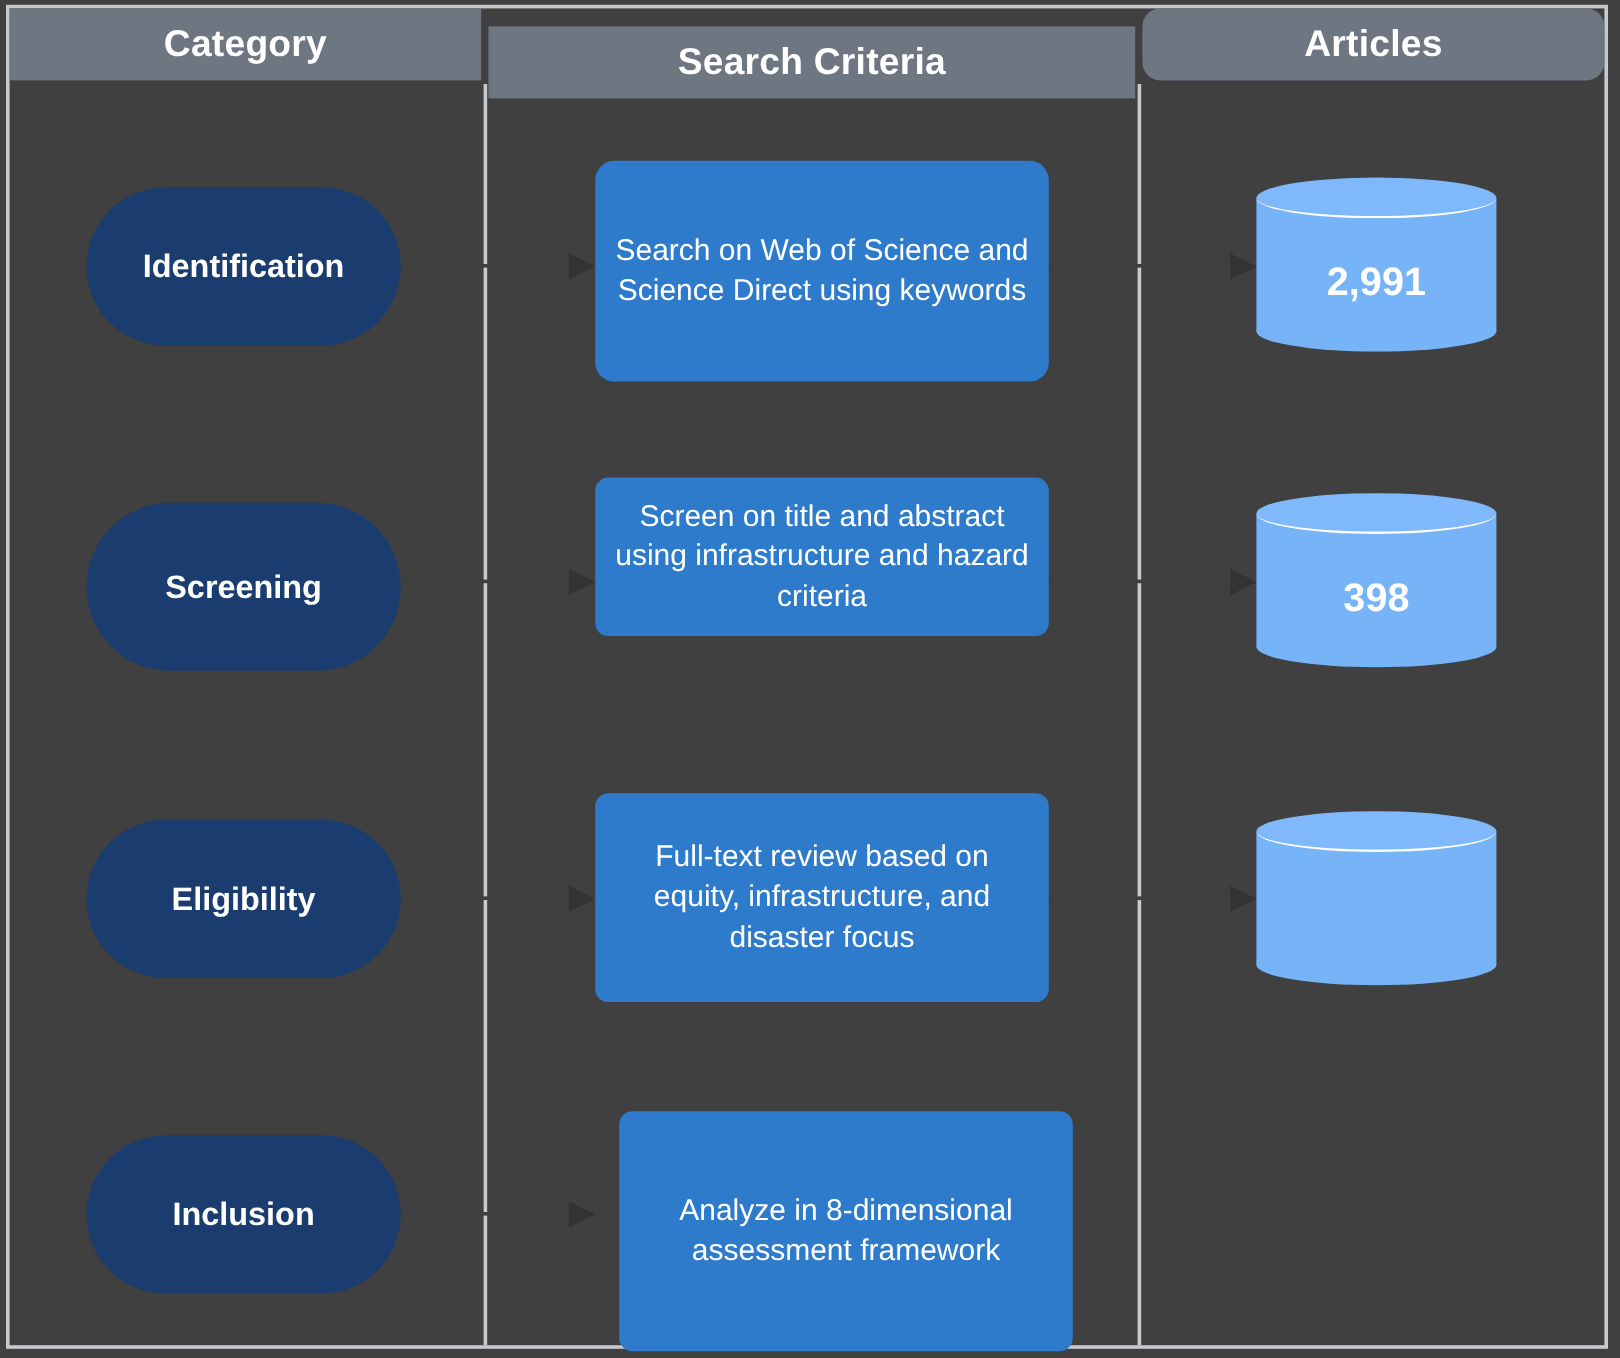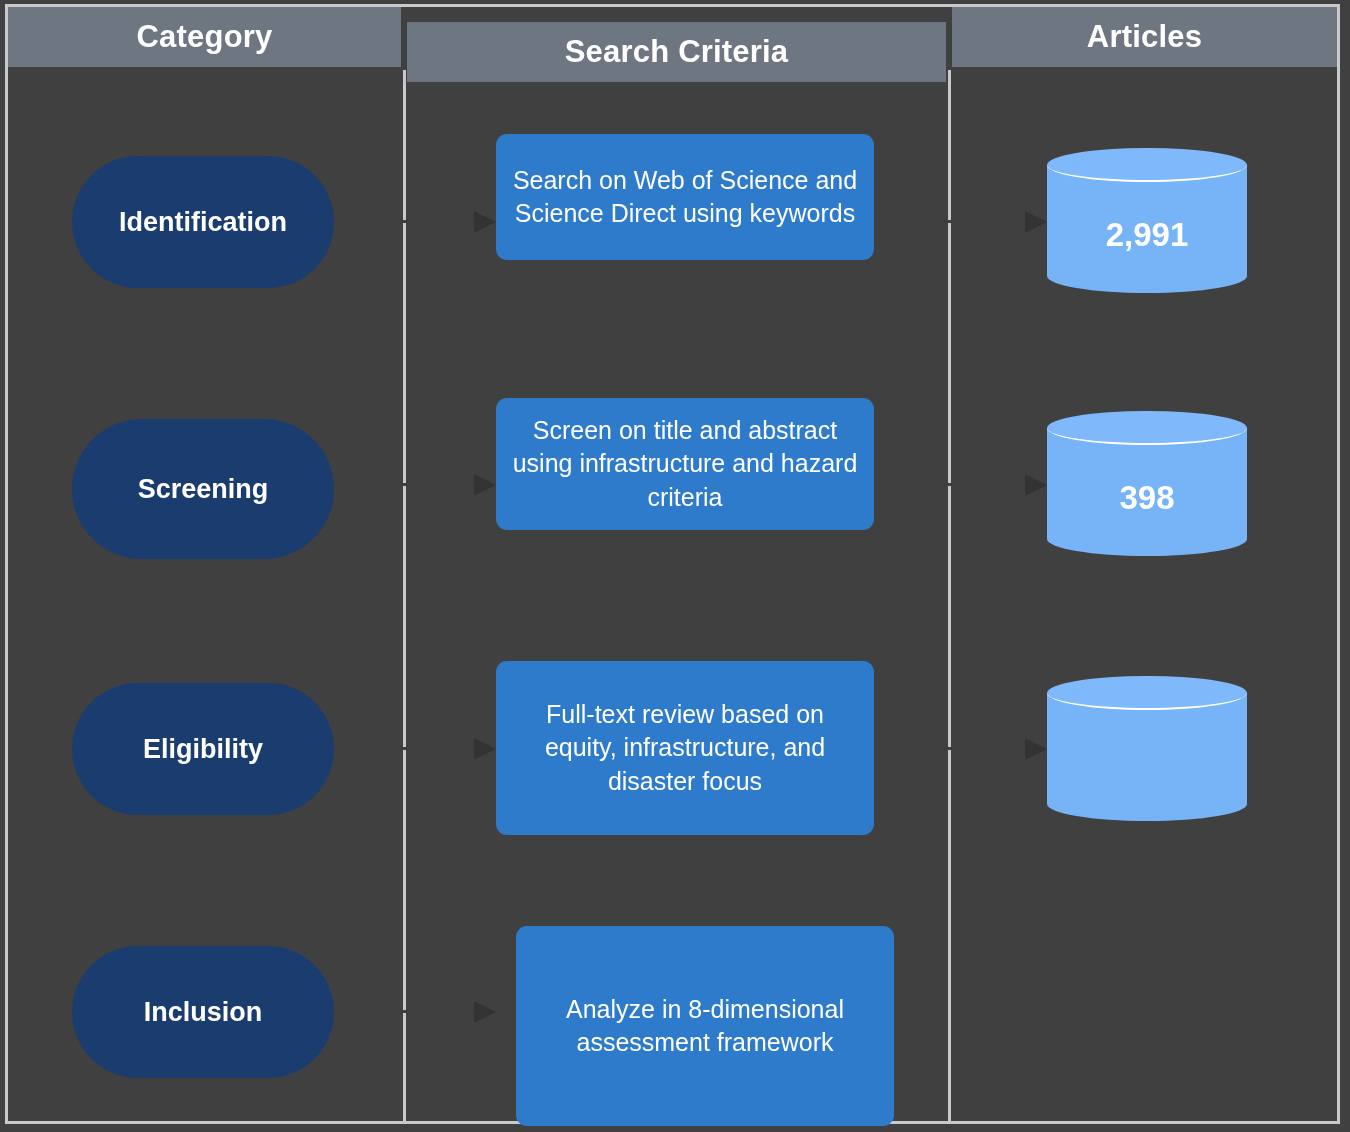--- a/index.html
+++ b/index.html
@@ -41,21 +41,21 @@
     font-size: 31px;
     font-weight: bold;
     display: flex;
     align-items: center;
     justify-content: center;
     letter-spacing: 0.2px;
     box-sizing: border-box;
   }
   .hdr-c1 { left: 8px;    width: 393px; }
   .hdr-c2 { left: 407px;  width: 539px; margin-top: 15px; }
-  .hdr-c3 { left: 952px;  width: 385px; }
+  .hdr-c3 { left: 952px;  width: 385px; border-radius: 15px; }
 
   
   .divider {
     position: absolute;
     top: 70px;
     width: 3px;
     height: 1051px;
     background: #c7c9cc;
   }
   .div-1 { left: 403px; }
@@ -184,21 +184,21 @@
   <div class="divider div-2"></div>
 
   <div class="row">
     <div class="pill" style="top:156px; height:132px;">Identification</div>
 
     <div class="arrow" style="left:334px; top:220px; width:162px;">
       <div class="shaft" style="width:140px;"></div>
       <div class="head" style="left:140px;"></div>
     </div>
 
-    <div class="criteria" style="top:134px; height:126px;">
+    <div class="criteria" style="top:134px; height:184px;border-radius:16px;">
       <span>Search on Web of Science and Science Direct using keywords</span>
     </div>
 
     <div class="arrow" style="left:874px; top:220px; width:173px;">
       <div class="shaft" style="width:151px;"></div>
       <div class="head" style="left:151px;"></div>
     </div>
 
     <div class="cyl" style="top:148px; height:162px;">
       <div class="cyl-bottom" style="top:111px;"></div>

